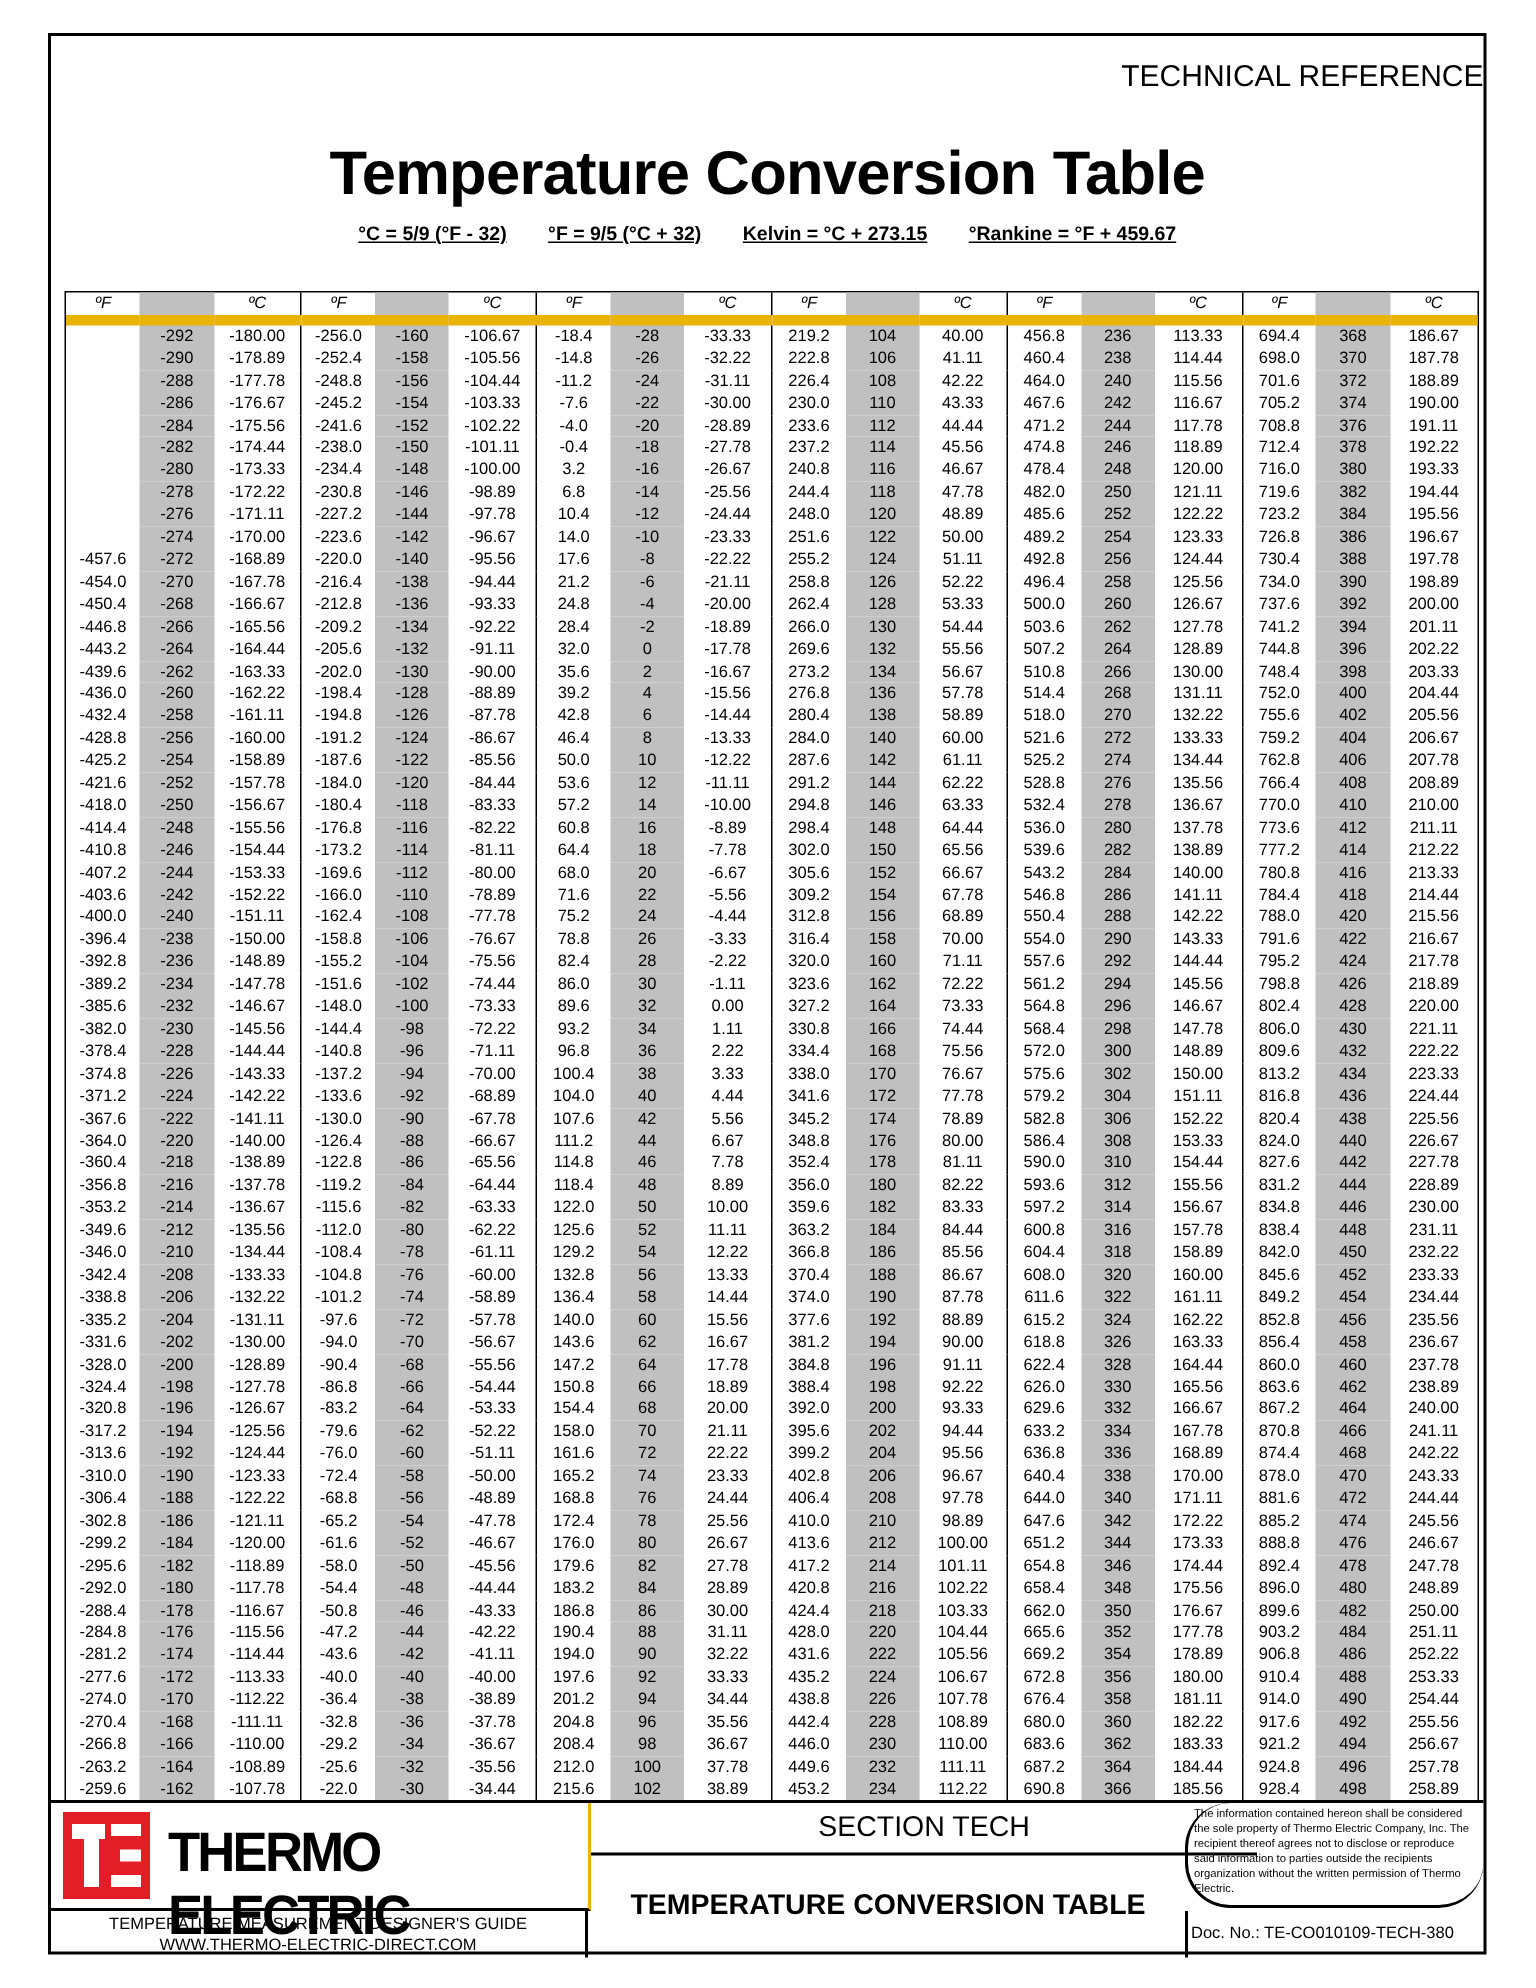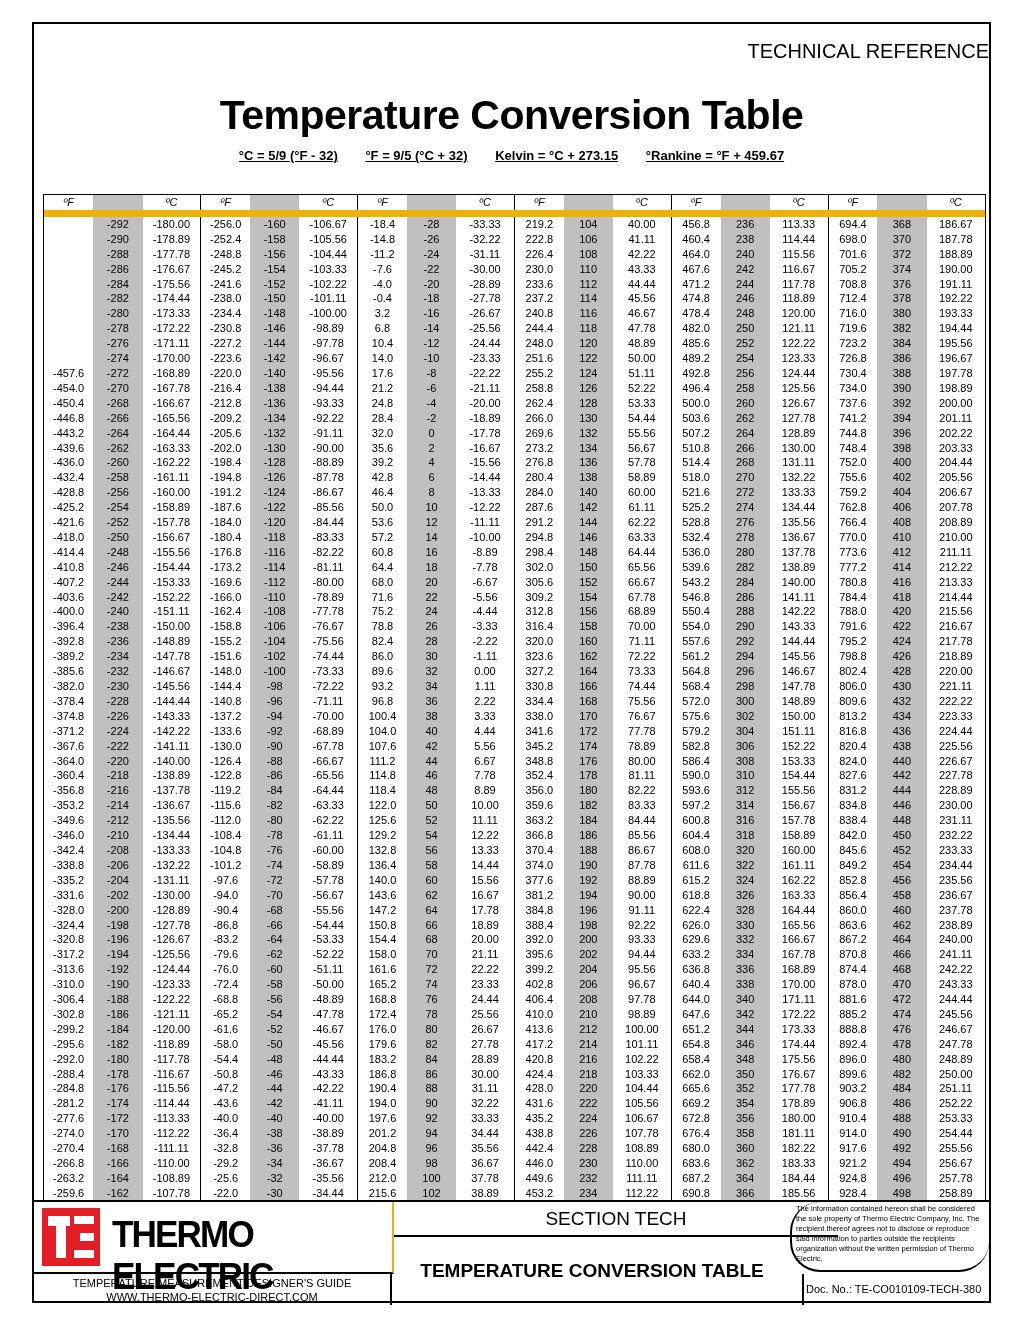--- a/index.html
+++ b/index.html
@@ -24,21 +24,21 @@
   .logo-mark .t1{position:absolute;left:6px;top:8px;width:22px;height:10px;background:#fff;}
   .logo-mark .t2{position:absolute;left:14px;top:18px;width:10px;height:32px;background:#fff;}
   .logo-mark .e1{position:absolute;left:32px;top:8px;width:20px;height:8px;background:#fff;}
   .logo-mark .e2{position:absolute;left:38px;top:25px;width:14px;height:8px;background:#fff;}
   .logo-mark .e3{position:absolute;left:32px;top:42px;width:20px;height:8px;background:#fff;}
   .logo-text{position:absolute;left:78px;top:12px;font-size:37px;font-weight:bold;letter-spacing:-2px;transform:scaleX(0.95);transform-origin:left;}
   .guide{position:absolute;left:0;top:72px;width:358px;height:31px;border-right:2px solid #000;text-align:center;font-size:11px;line-height:14px;padding-top:2px;box-sizing:border-box;}
   .section{position:absolute;left:360px;top:0;width:444px;height:33px;border-bottom:2px solid #000;text-align:center;font-size:19px;line-height:33px;}
   .doc-title{position:absolute;left:360px;top:35px;width:396px;height:68px;text-align:center;font-size:19px;font-weight:bold;line-height:68px;}
   .legal{position:absolute;left:756px;top:0;width:199px;height:70px;border-left:2px solid #000;border-bottom:2px solid #000;font-size:7.5px;line-height:10px;padding:2px 4px;box-sizing:border-box;border-radius:30px;}
-  .docno{position:absolute;left:756px;top:72px;width:199px;height:31px;border-left:2px solid #000;font-size:11px;line-height:31px;padding-left:2px;box-sizing:border-box;white-space:nowrap;margin-left:12px;}
+  .docno{position:absolute;left:756px;top:72px;width:199px;height:31px;border-left:2px solid #000;font-size:11px;line-height:31px;padding-left:2px;box-sizing:border-box;white-space:nowrap;}
 </style>
 </head>
 <body>
 
 <div class="frame">
   <div class="tech-ref">TECHNICAL REFERENCE</div>
   <div class="title">Temperature Conversion Table</div>
   <div class="formulas">
     <span>°C = 5/9 (°F - 32)</span>
     <span>°F = 9/5 (°C + 32)</span>

